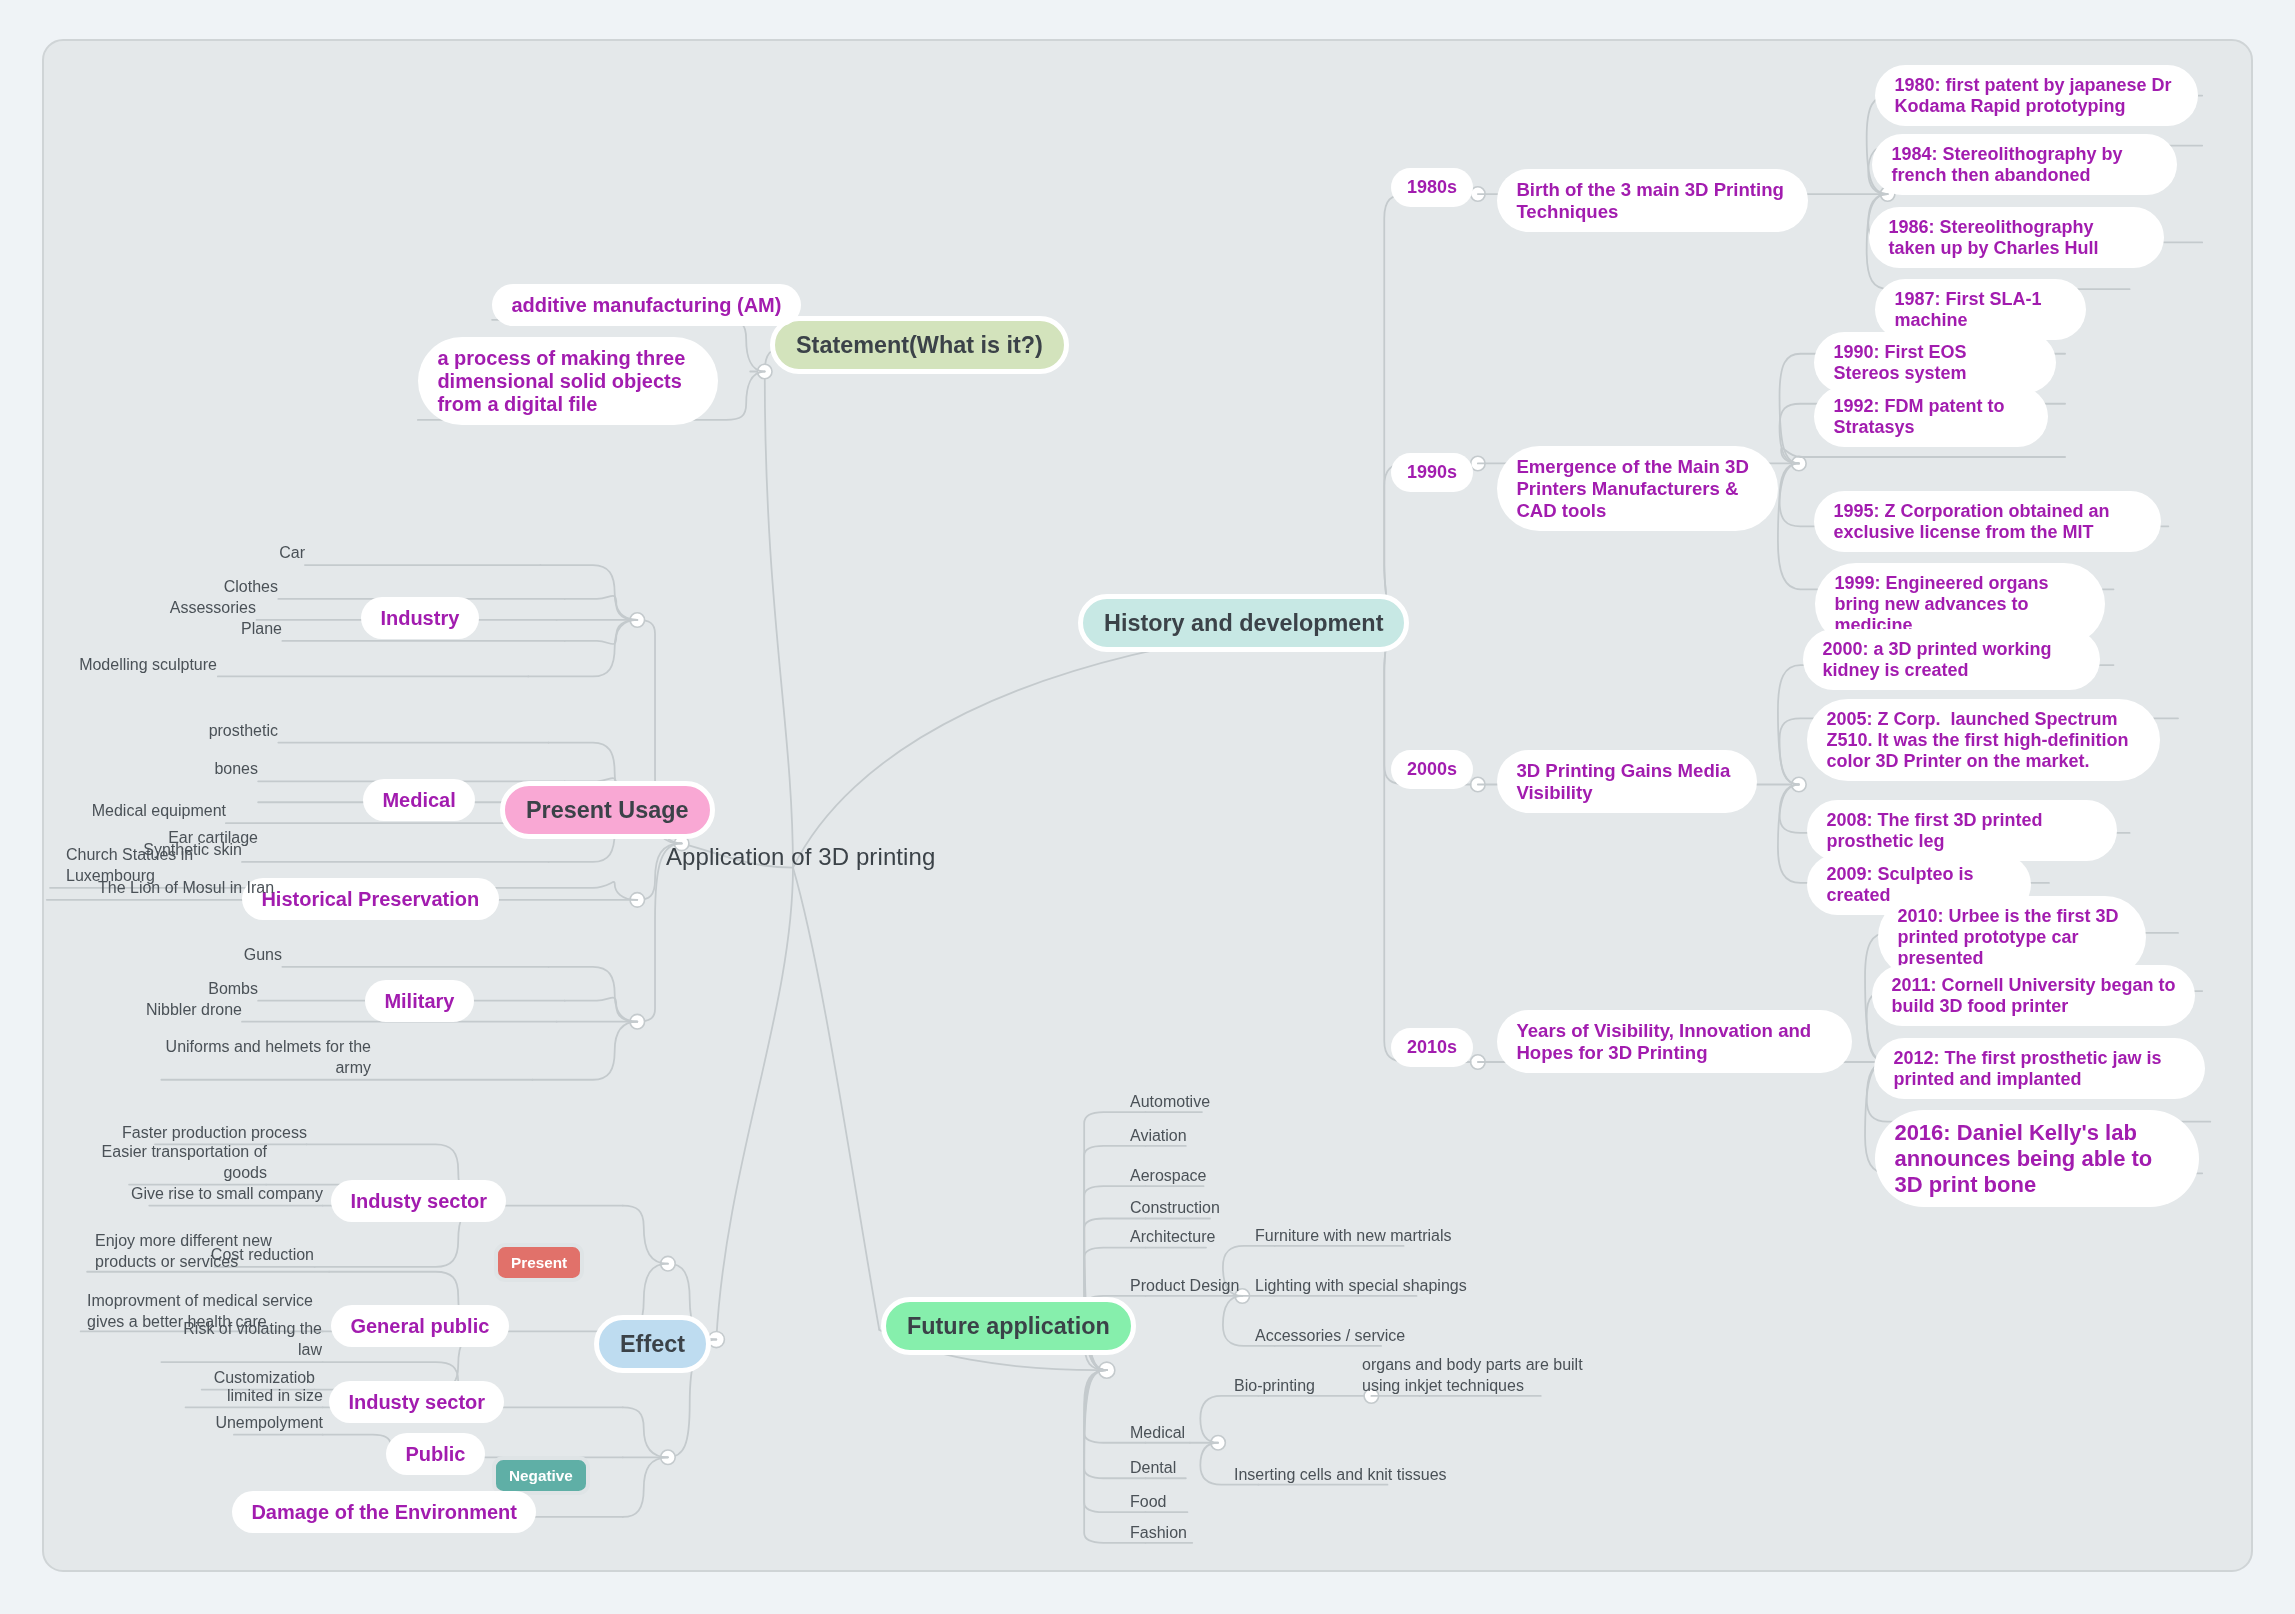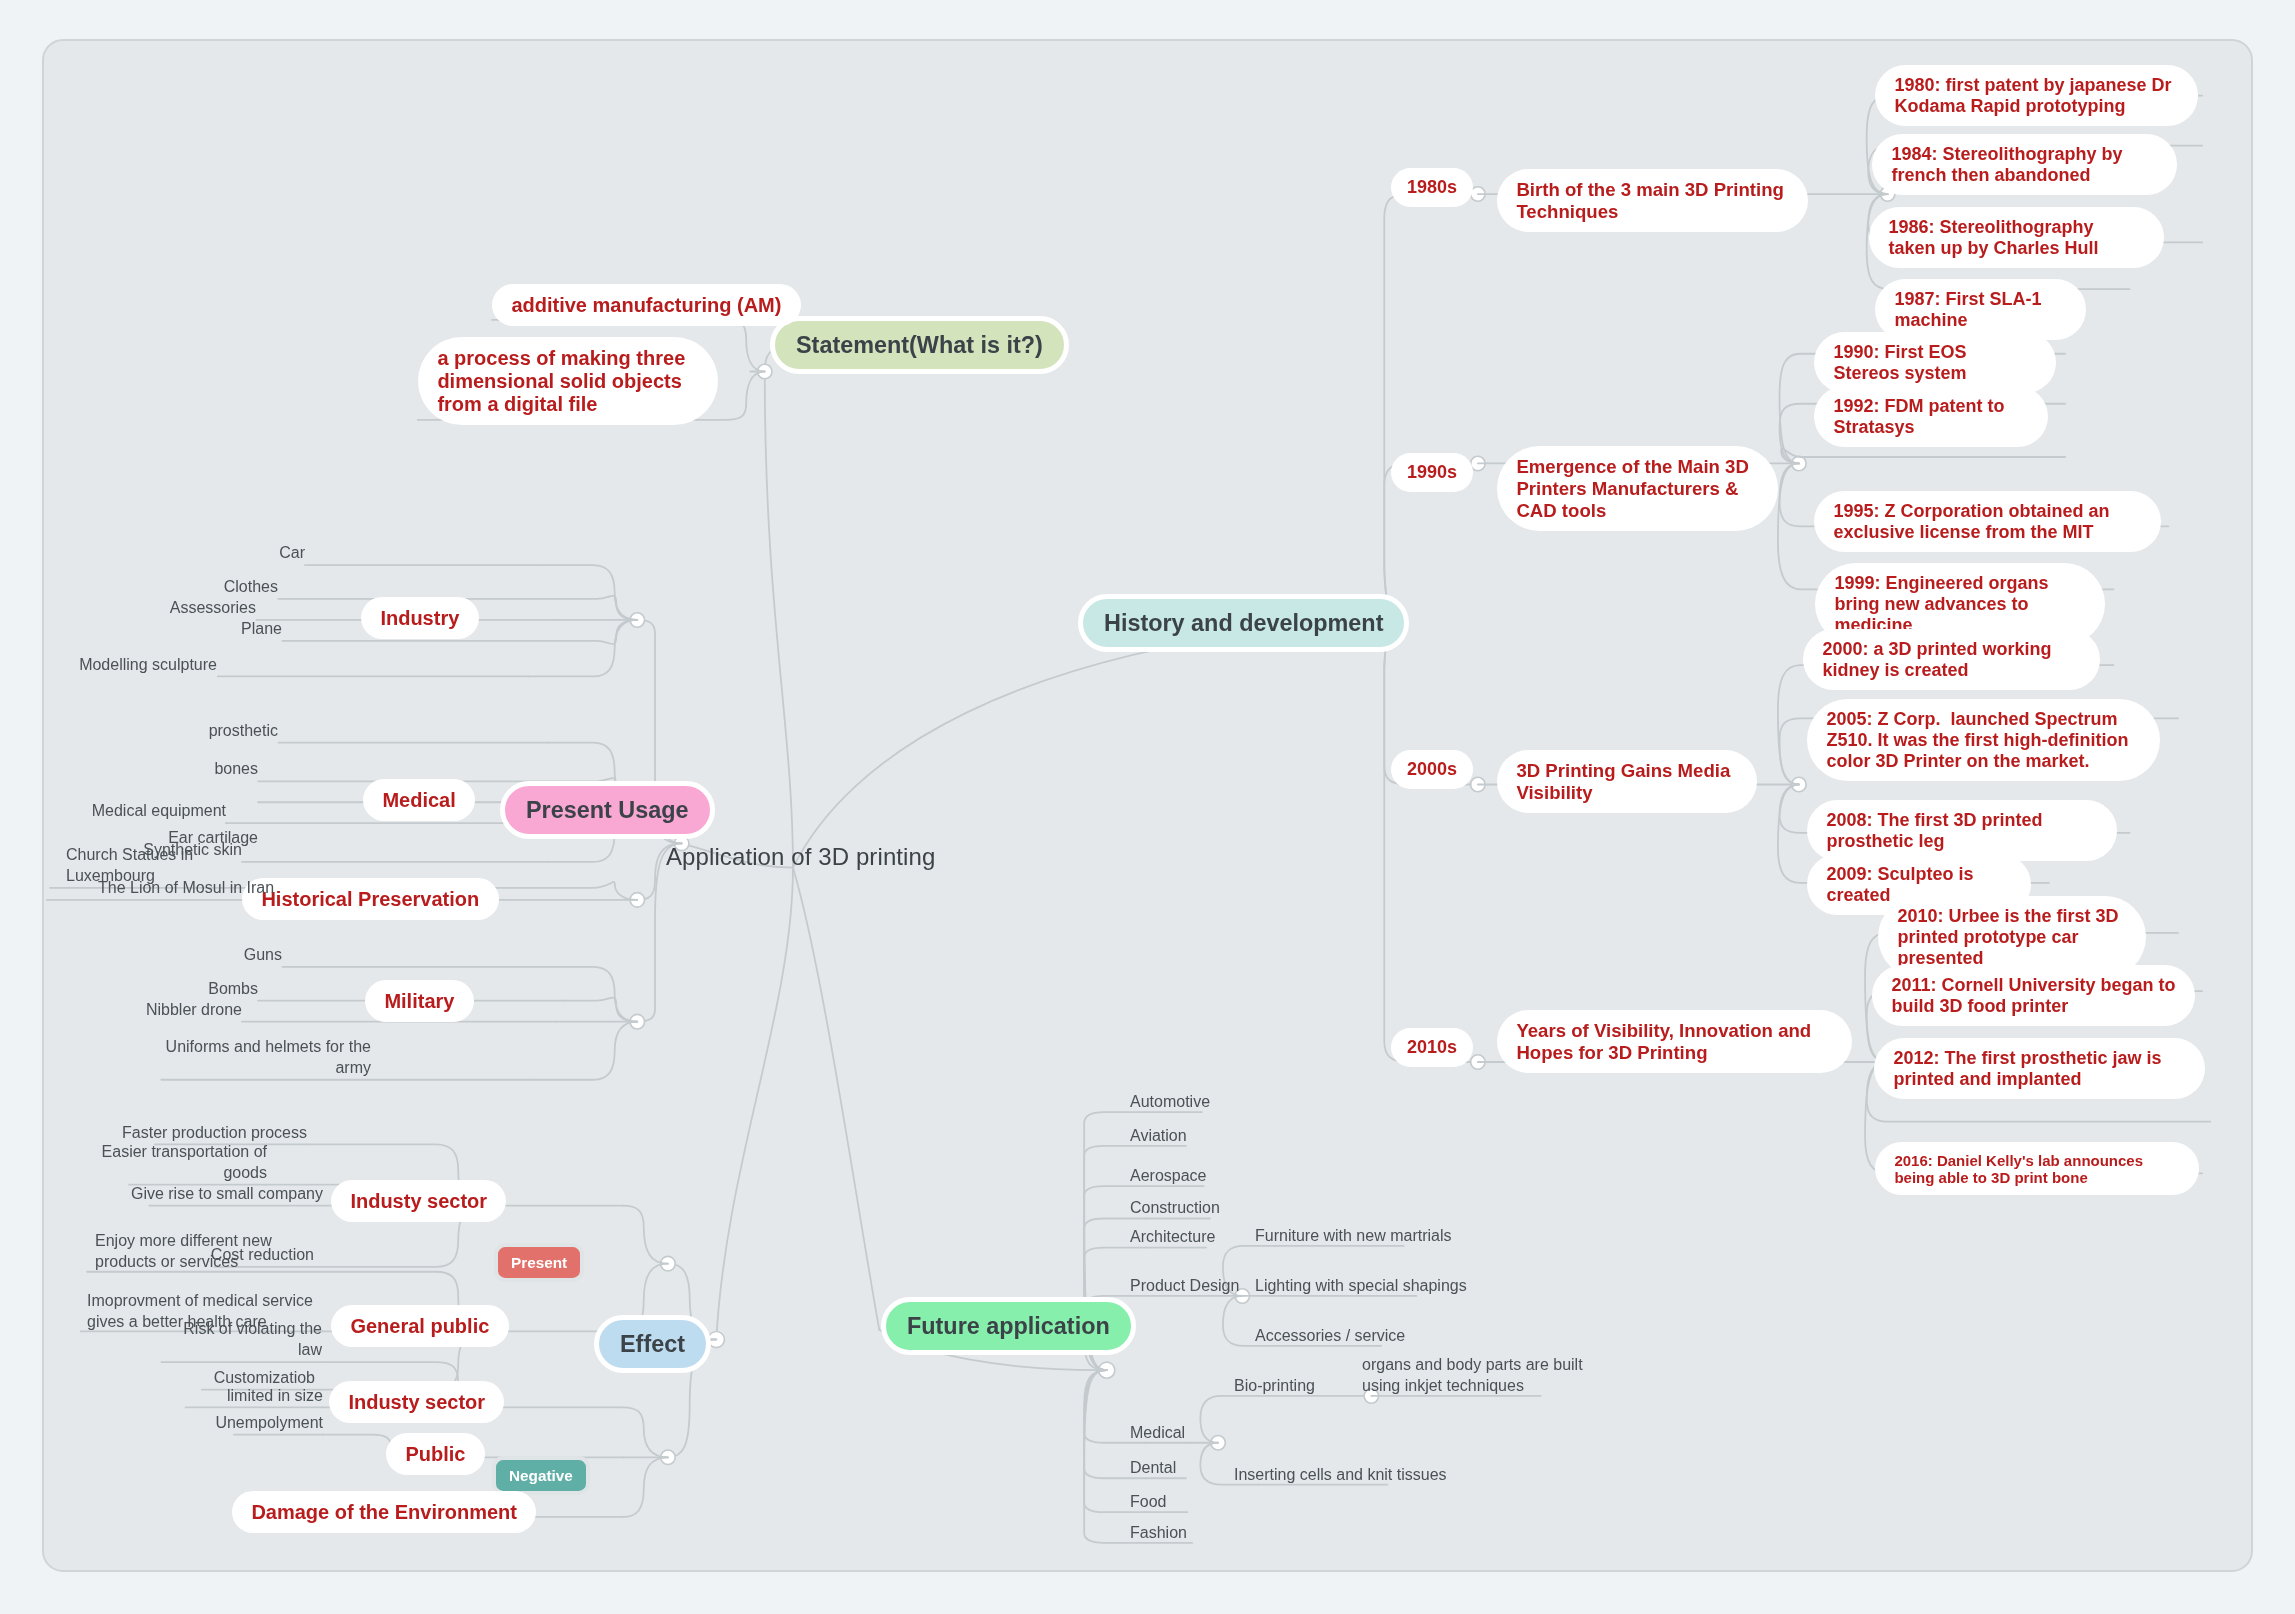--- a/index.html
+++ b/index.html
@@ -57,21 +57,21 @@
     justify-content: center;
   }
   
   .pill-white {
     background: #ffffff;
     border-radius: 806px;
     font-weight: bold;
     font-size: 20px;
     padding: 9.7px 19.4px;
     justify-content: center;
-    color: #b91c1c;
+    color: #a21caf;
   }
   .pill-white.small {
     font-size: 18px;
     padding: 9px 16px;
   }
   .pill-white.lt {
     justify-content: flex-start;
     text-align: left;
   }
   
@@ -469,21 +469,21 @@
   </div>
   <div class="node pill-white lt" style="left:1878px; top:896px; width:268px; font-size:18px;">
     <span>2010: Urbee is the first 3D printed prototype car presented</span>
   </div>
   <div class="node pill-white lt" style="left:1872px; top:965px; width:323px; font-size:18px;">
     <span>2011: Cornell University began to build 3D food printer</span>
   </div>
   <div class="node pill-white lt" style="left:1874px; top:1038px; width:331px; font-size:18px;">
     <span>2012: The first prosthetic jaw is printed and implanted</span>
   </div>
-  <div class="node pill-white lt" style="left:1875px; top:1110px; width:324px; font-size:15px;margin-top:32px;">
+  <div class="node pill-white lt" style="left:1875px; top:1110px; width:324px; font-size:22px;">
     <span>2016: Daniel Kelly's lab announces being able to 3D print bone</span>
   </div>
 
   <div class="node pill-main" style="left:881px; top:1297px; background:#86efac;">
     <span>Future application</span>
   </div>
 
   <div class="node leaf l" style="left:1130px; top:1091px; width:161px; height:21px;"><span>Automotive</span></div>
   <div class="node leaf l" style="left:1130px; top:1125px; width:161px; height:21px;"><span>Aviation</span></div>
   <div class="node leaf l" style="left:1130px; top:1165px; width:161px; height:21px;"><span>Aerospace</span></div>

